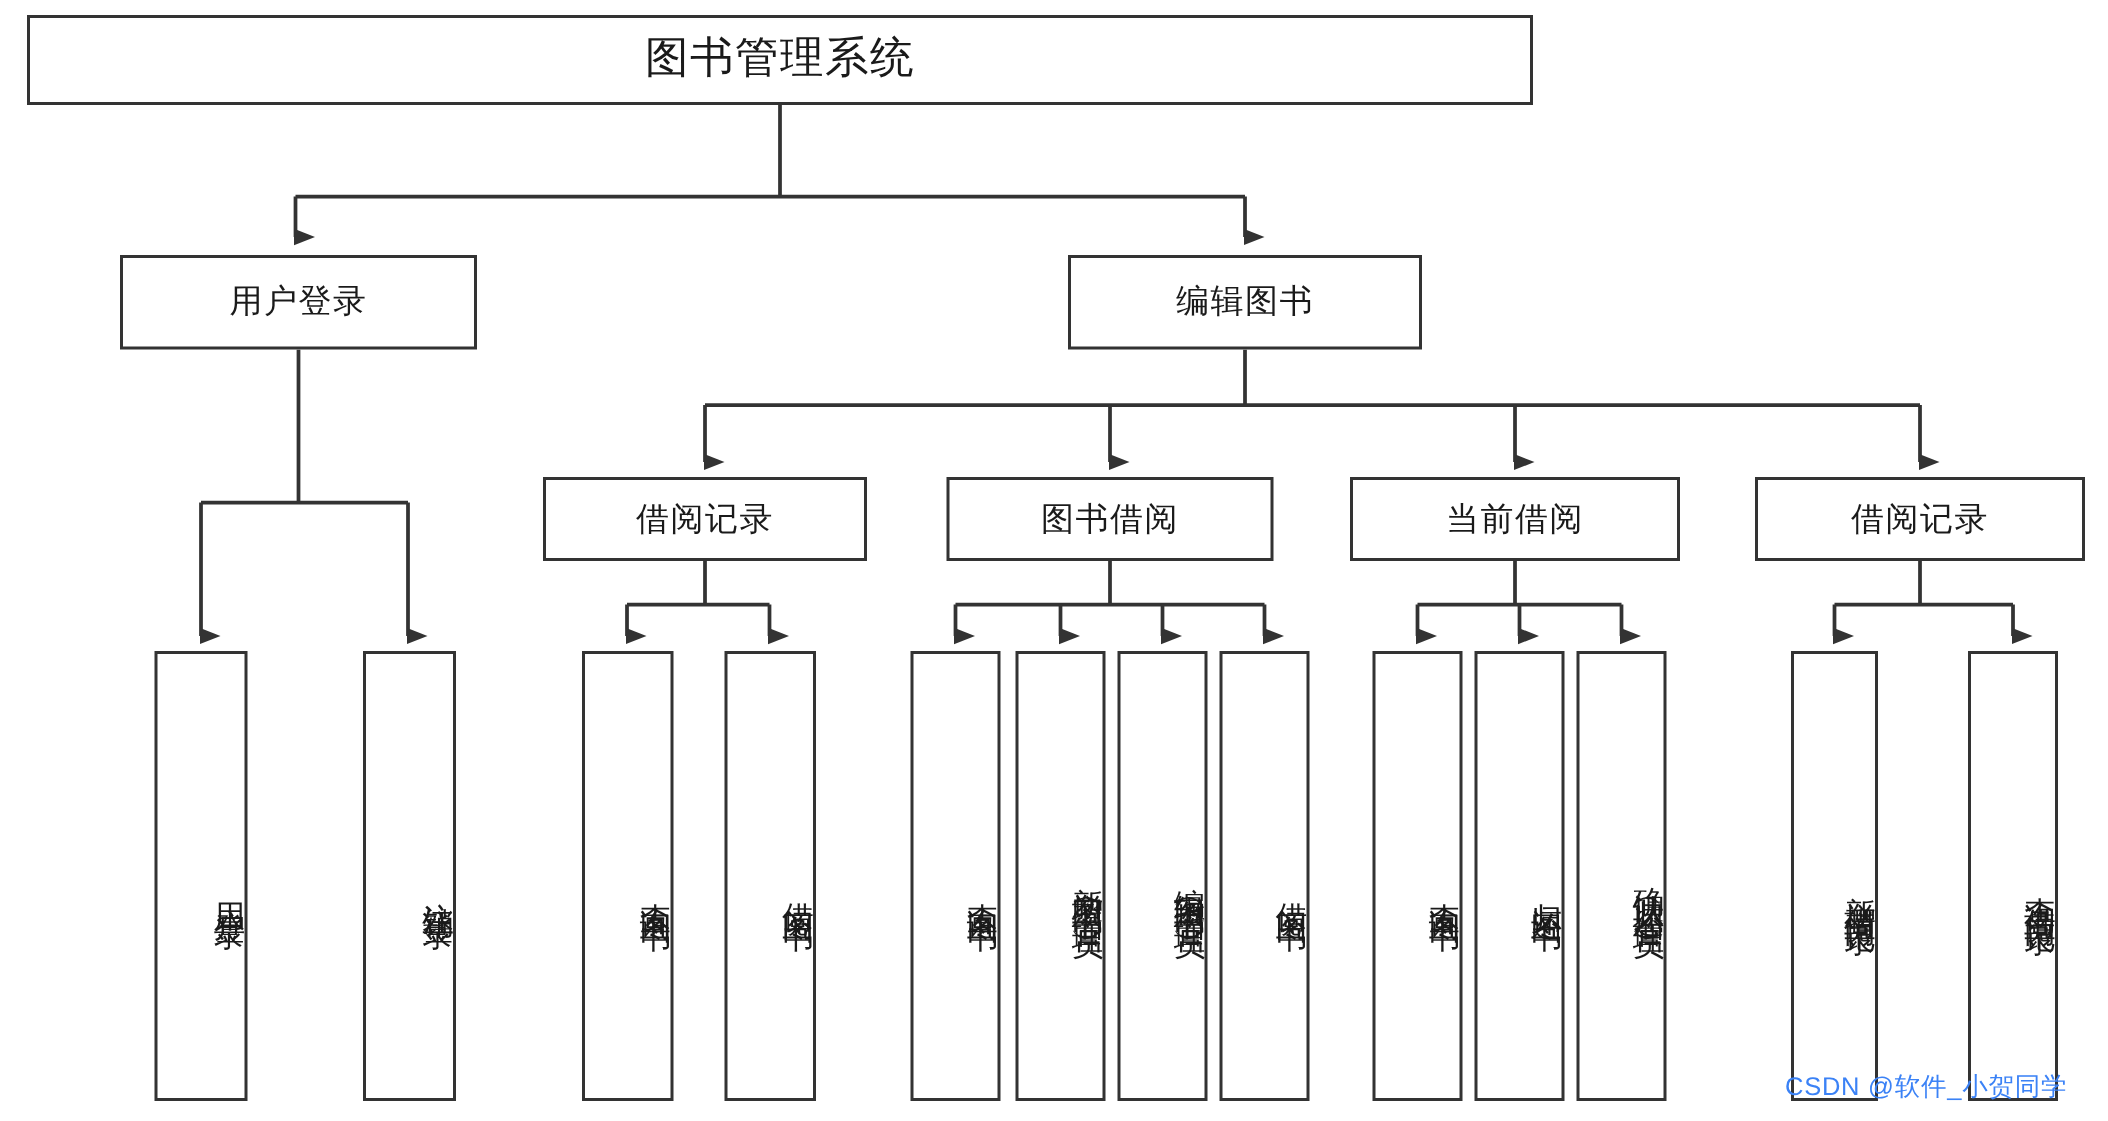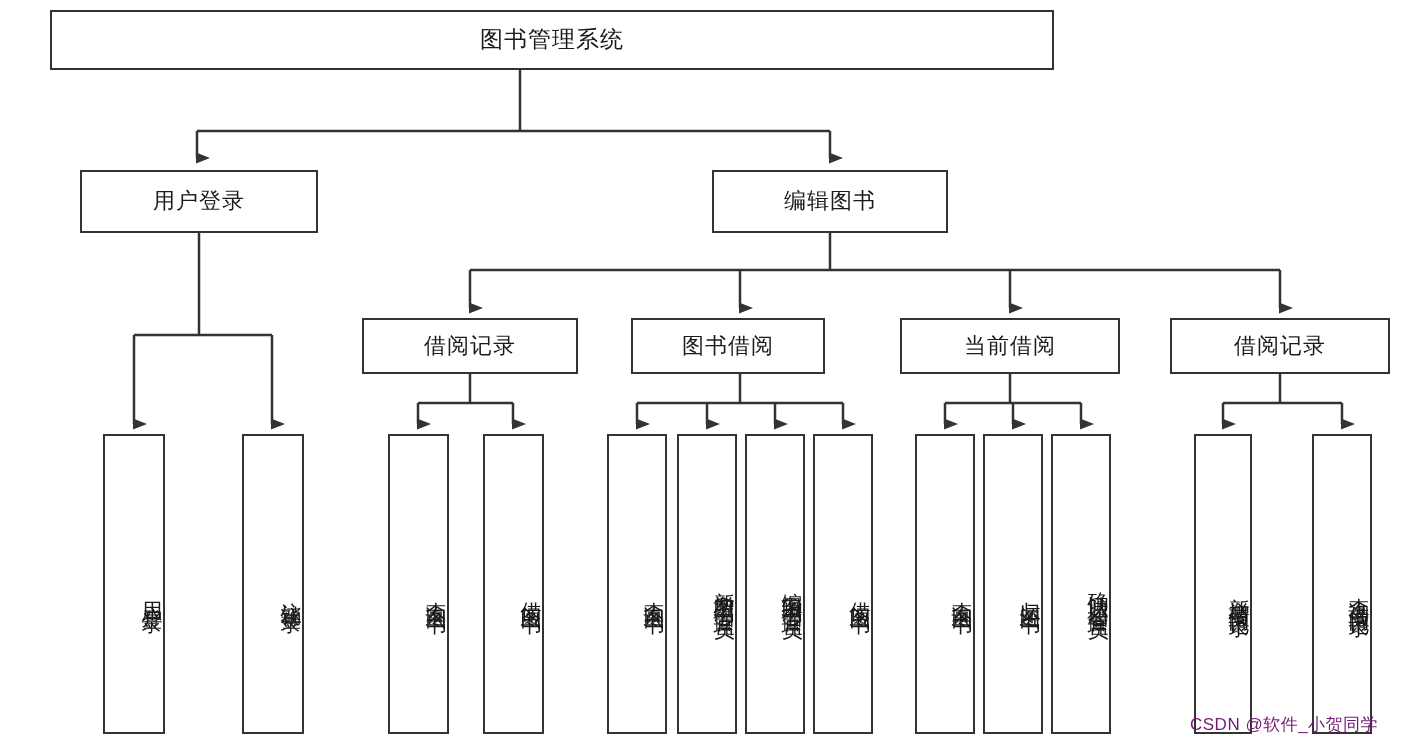--- a/index.html
+++ b/index.html
@@ -27,22 +27,21 @@
     align-items: center;
     justify-content: center;
     color: #1a1a1a;
   }
   .node.horiz {
     font-size: 22px;
     letter-spacing: 1px;
     line-height: 1.1;
   }
   .node.root {
-    font-size: 23px;
-    margin-left: 32px;
+    font-size: 29px;
   }
   .node.leaf {
     font-size: 21px;
     writing-mode: vertical-rl;
     text-orientation: upright;
     align-items: flex-start;
     justify-content: center;
     padding-top: 18px;
     letter-spacing: 4px;
     line-height: 1.0;
@@ -64,21 +63,21 @@
   .link-line {
     stroke: #333333;
     stroke-width: 2.5;
     fill: none;
   }
   .arrow-head {
     fill: #333333;
   }
   .watermark {
     position: absolute;
-    color: #701a75;
+    color: #3b82f6;
     font-size: 17px;
     letter-spacing: 0.5px;
     white-space: nowrap;
     user-select: none;
   }
 </style>
 </head>
 <body>
 
 <div id="canvas">
@@ -141,21 +140,21 @@
   <div class="node horiz" style="left:80px; top:170px; width:238px; height:63px;">
     <span>用户登录</span>
   </div>
   <div class="node horiz" style="left:712px; top:170px; width:236px; height:63px;">
     <span>编辑图书</span>
   </div>
 
   <div class="node horiz" style="left:362px; top:318px; width:216px; height:56px;">
     <span>借阅记录</span>
   </div>
-  <div class="node horiz" style="left:631px; top:318px; width:194px; height:56px;">
+  <div class="node horiz" style="left:631px; top:318px; width:218px; height:56px;">
     <span>图书借阅</span>
   </div>
   <div class="node horiz" style="left:900px; top:318px; width:220px; height:56px;font-family:Liberation Serif, serif;">
     <span>当前借阅</span>
   </div>
   <div class="node horiz" style="left:1170px; top:318px; width:220px; height:56px;">
     <span>借阅记录</span>
   </div>
 
   <div class="node leaf" style="left:103px; top:434px; width:62px; height:300px;">

